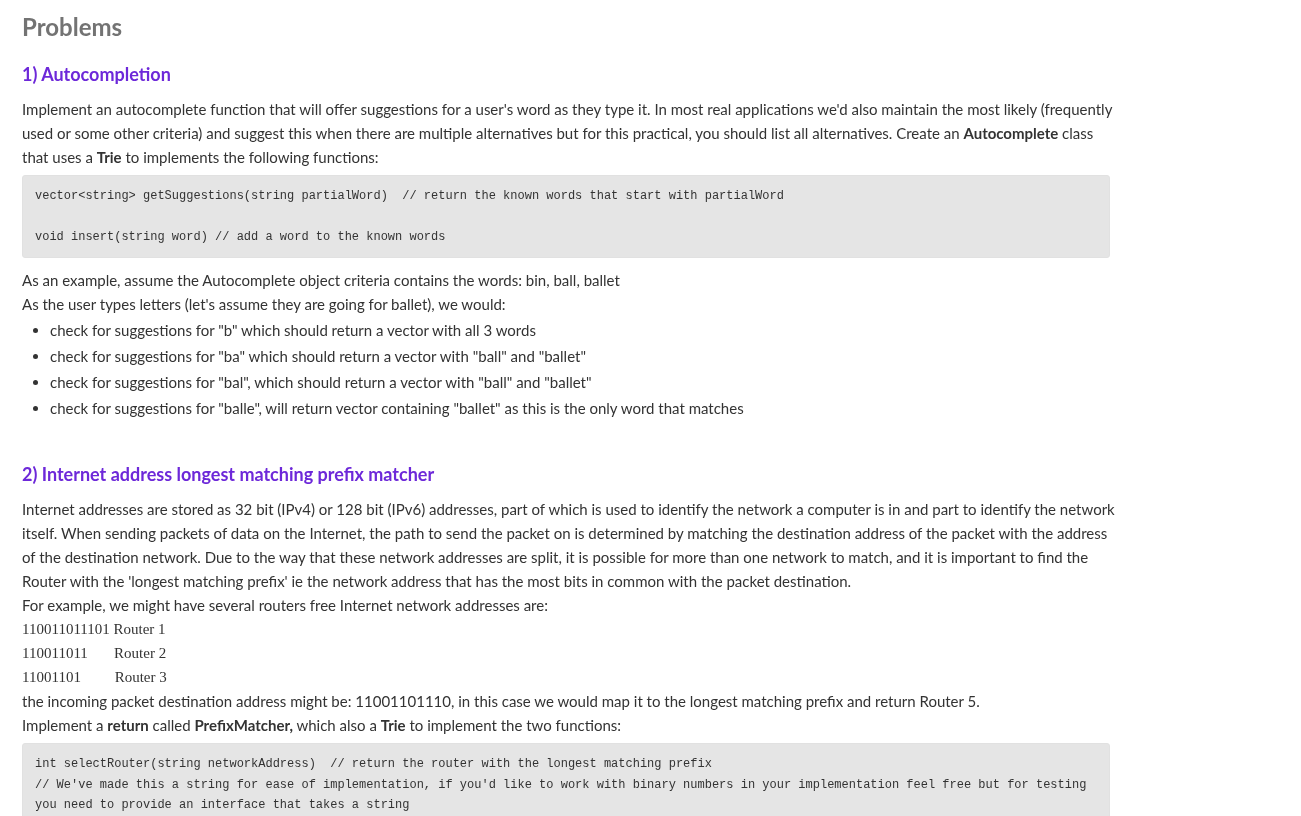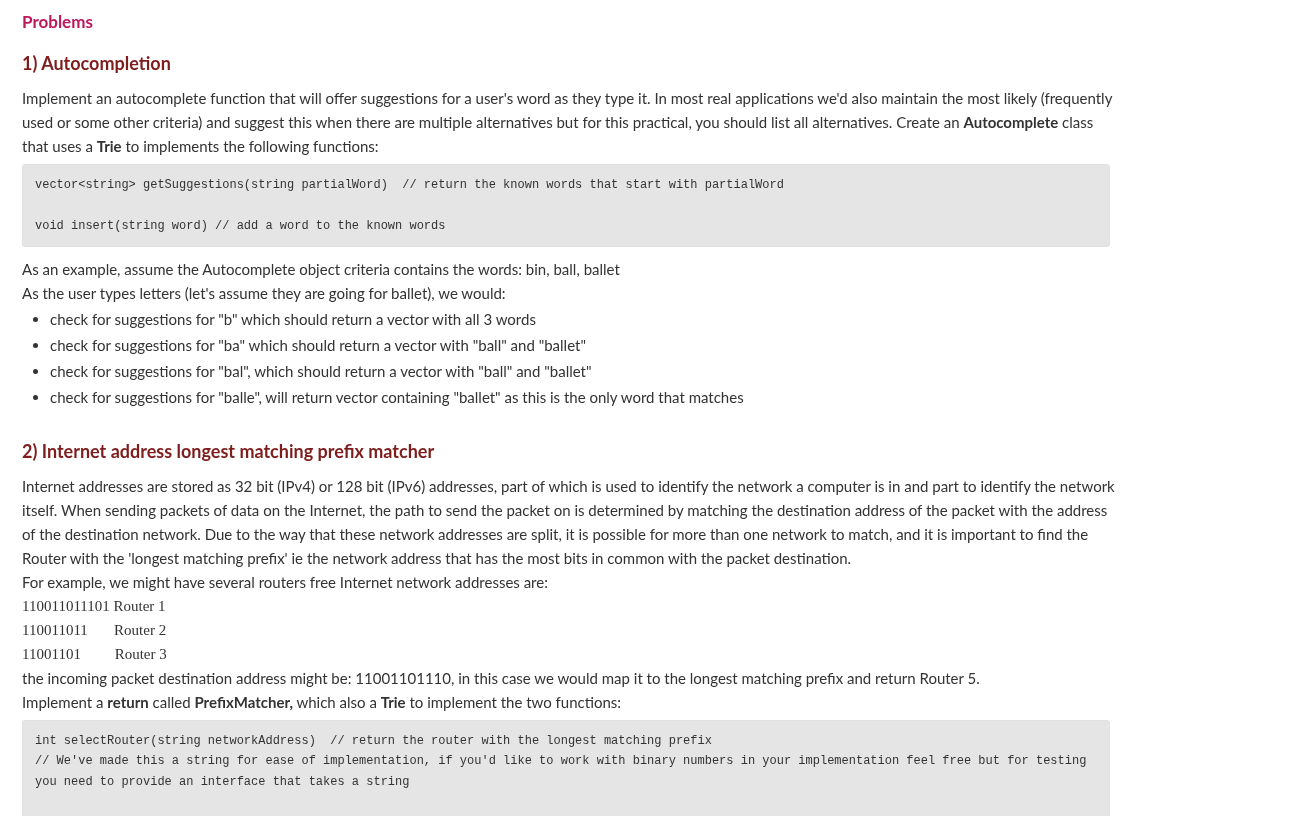--- a/index.html
+++ b/index.html
@@ -10,34 +10,34 @@
     body {
       font-family: "Lato", "Helvetica Neue", Helvetica, Arial, sans-serif;
       font-size: 15px;
       line-height: 1.6;
       color: #333;
       background: #fff;
       padding: 8px 22px 20px 22px;
       width: 1301px;
     }
     h2 {
-      font-size: 17px;
+      font-size: 24px;
       font-weight: 700;
-      color: #be185d;
+      color: #737373;
       margin-bottom: 14px;
     }
     h3 {
       font-size: 18px;
       font-weight: 700;
-      color: #7f1d1d;
+      color: #6d28d9;
       margin-bottom: 8px;
       margin-top: 6px;
     }
     .section2-heading {
-      margin-top: 28px;
+      margin-top: 40px;
     }
     p {
       margin-bottom: 0;
       max-width: 1100px;
     }
     .para-block {
       margin-bottom: 6px;
     }
     strong {
       font-weight: 700;

